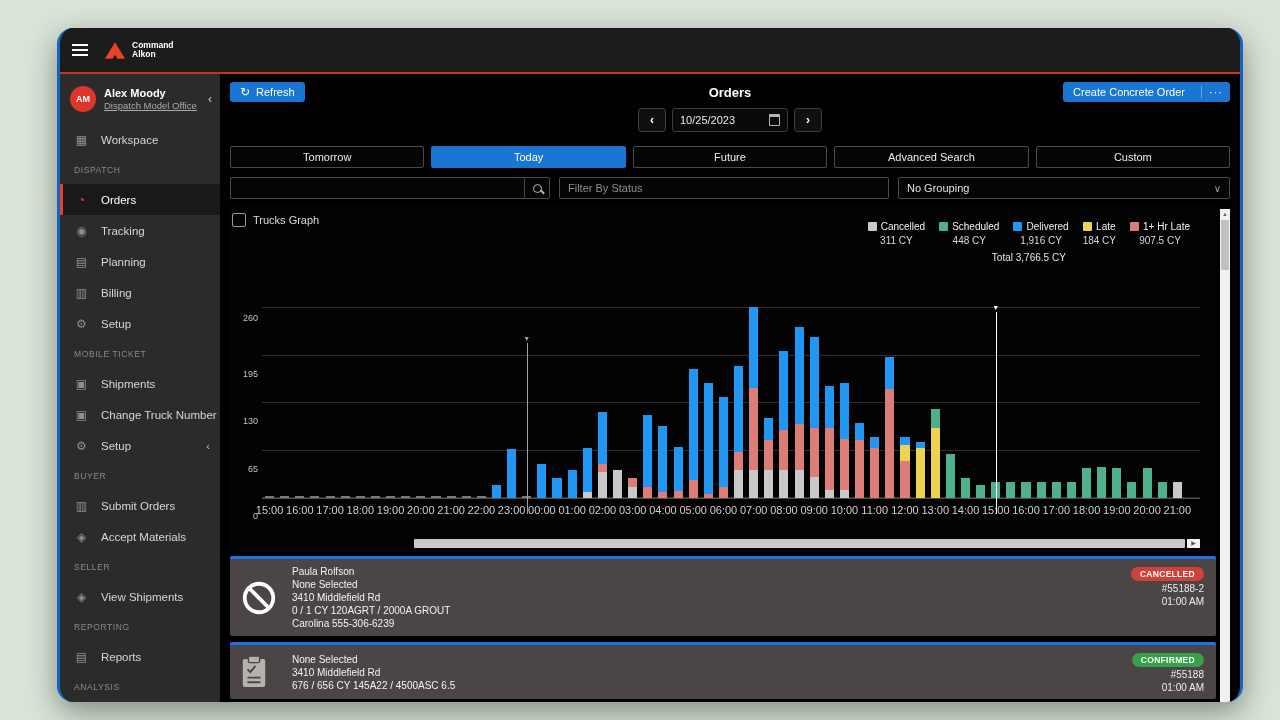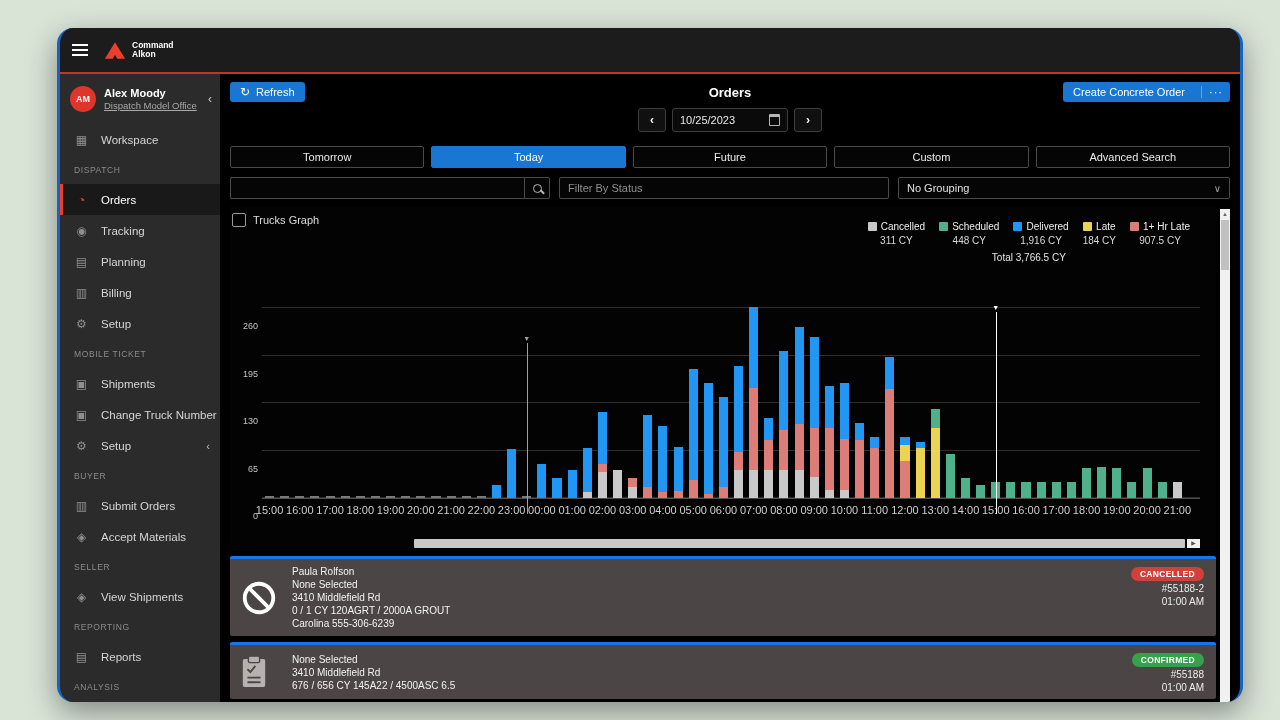--- a/index.html
+++ b/index.html
@@ -213,22 +213,22 @@
         <div class="date-box">
           <span>10/25/2023</span>
           <span class="cal-icon"></span>
         </div>
         <div class="date-btn">›</div>
       </div>
       <div class="tabs-row" id="tabs-row">
           <div class="tab">Tomorrow</div>
           <div class="tab active">Today</div>
           <div class="tab">Future</div>
+          <div class="tab">Advanced Search</div>
           <div class="tab">Custom</div>
-          <div class="tab">Advanced Search</div>
         </div>
       <div class="filter-row">
         <div class="search-wrap">
           <input class="inp" type="text" value="" style="">
           <div class="search-ic-box">
             <span class="mag"></span>
           </div>
         </div>
         <input class="inp status-inp" type="text" placeholder="Filter By Status" style="">
         <div class="inp group-sel">
@@ -281,21 +281,21 @@
                 </div>
               </div>
             <div class="lg-total">Total 3,766.5 CY</div>
           </div>
           <div class="plot-wrap">
             <div id="ylabels">
                 <div class="ylabel" style="bottom: -5px;">0</div>
                 <div class="ylabel" style="bottom: 42.5px;">65</div>
                 <div class="ylabel" style="bottom: 90px;">130</div>
                 <div class="ylabel" style="bottom: 137.5px;">195</div>
-                <div class="ylabel" style="bottom: 185px;">260</div>
+                <div class="ylabel" style="bottom: 193px;">260</div>
               </div>
             <div class="plot" id="plot">
                 <div class="gridline" style="bottom: 0px;"></div>
                 <div class="gridline" style="bottom: 47.5px;"></div>
                 <div class="gridline" style="bottom: 95px;"></div>
                 <div class="gridline" style="bottom: 142.5px;"></div>
                 <div class="gridline" style="bottom: 190px;"></div>
                 <div class="zero-dash" style="left: 0.322581%; width: 0.967742%;"></div>
                 <div class="zero-dash" style="left: 1.93548%; width: 0.967742%;"></div>
                 <div class="zero-dash" style="left: 3.54839%; width: 0.967742%;"></div>

